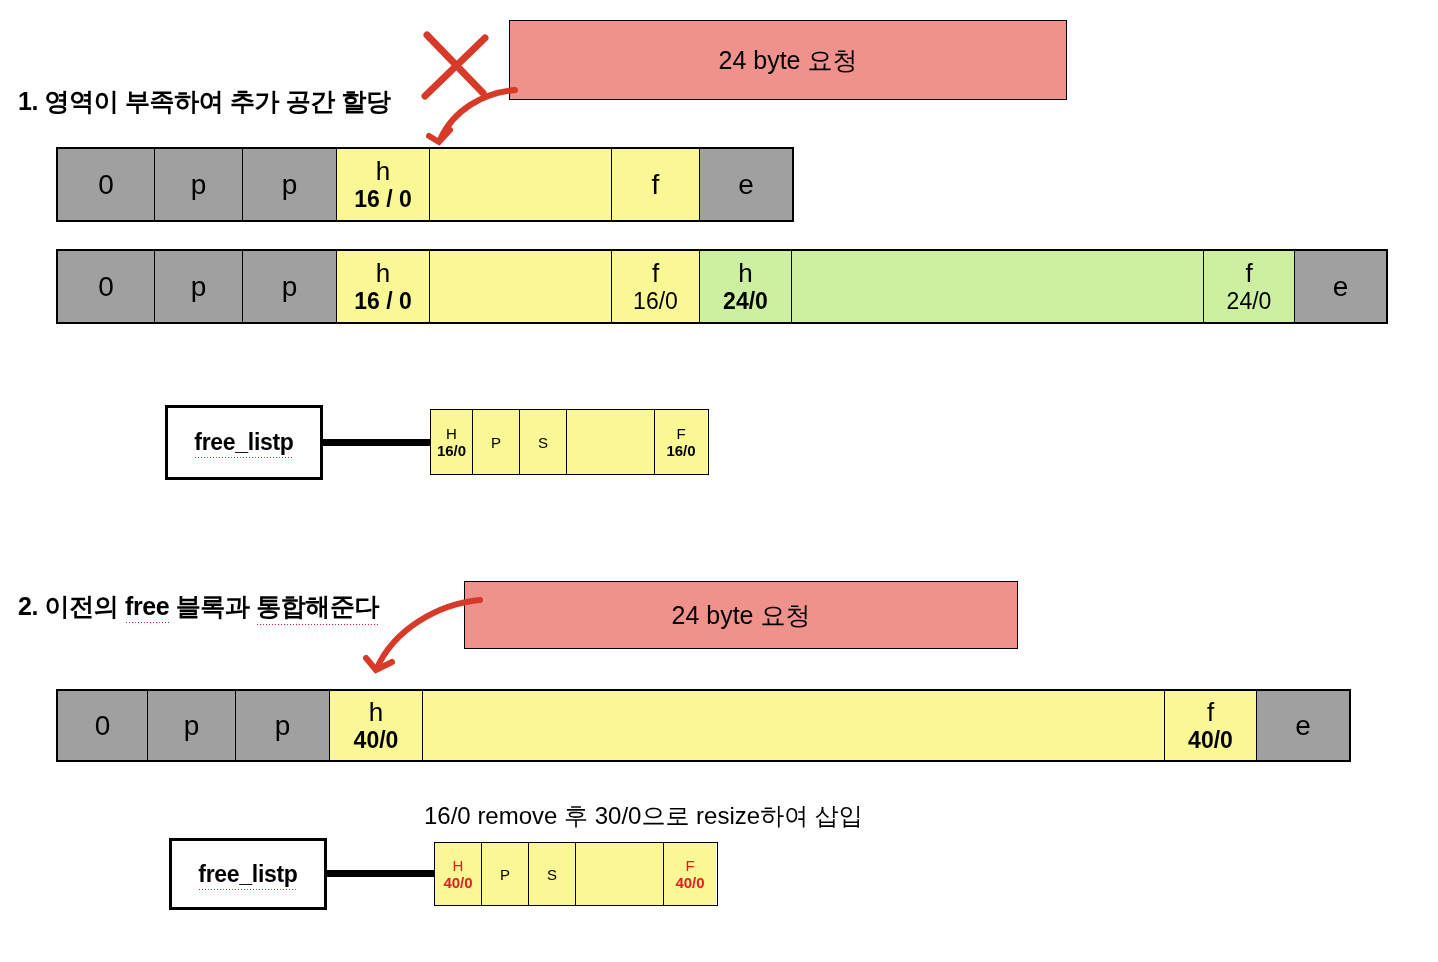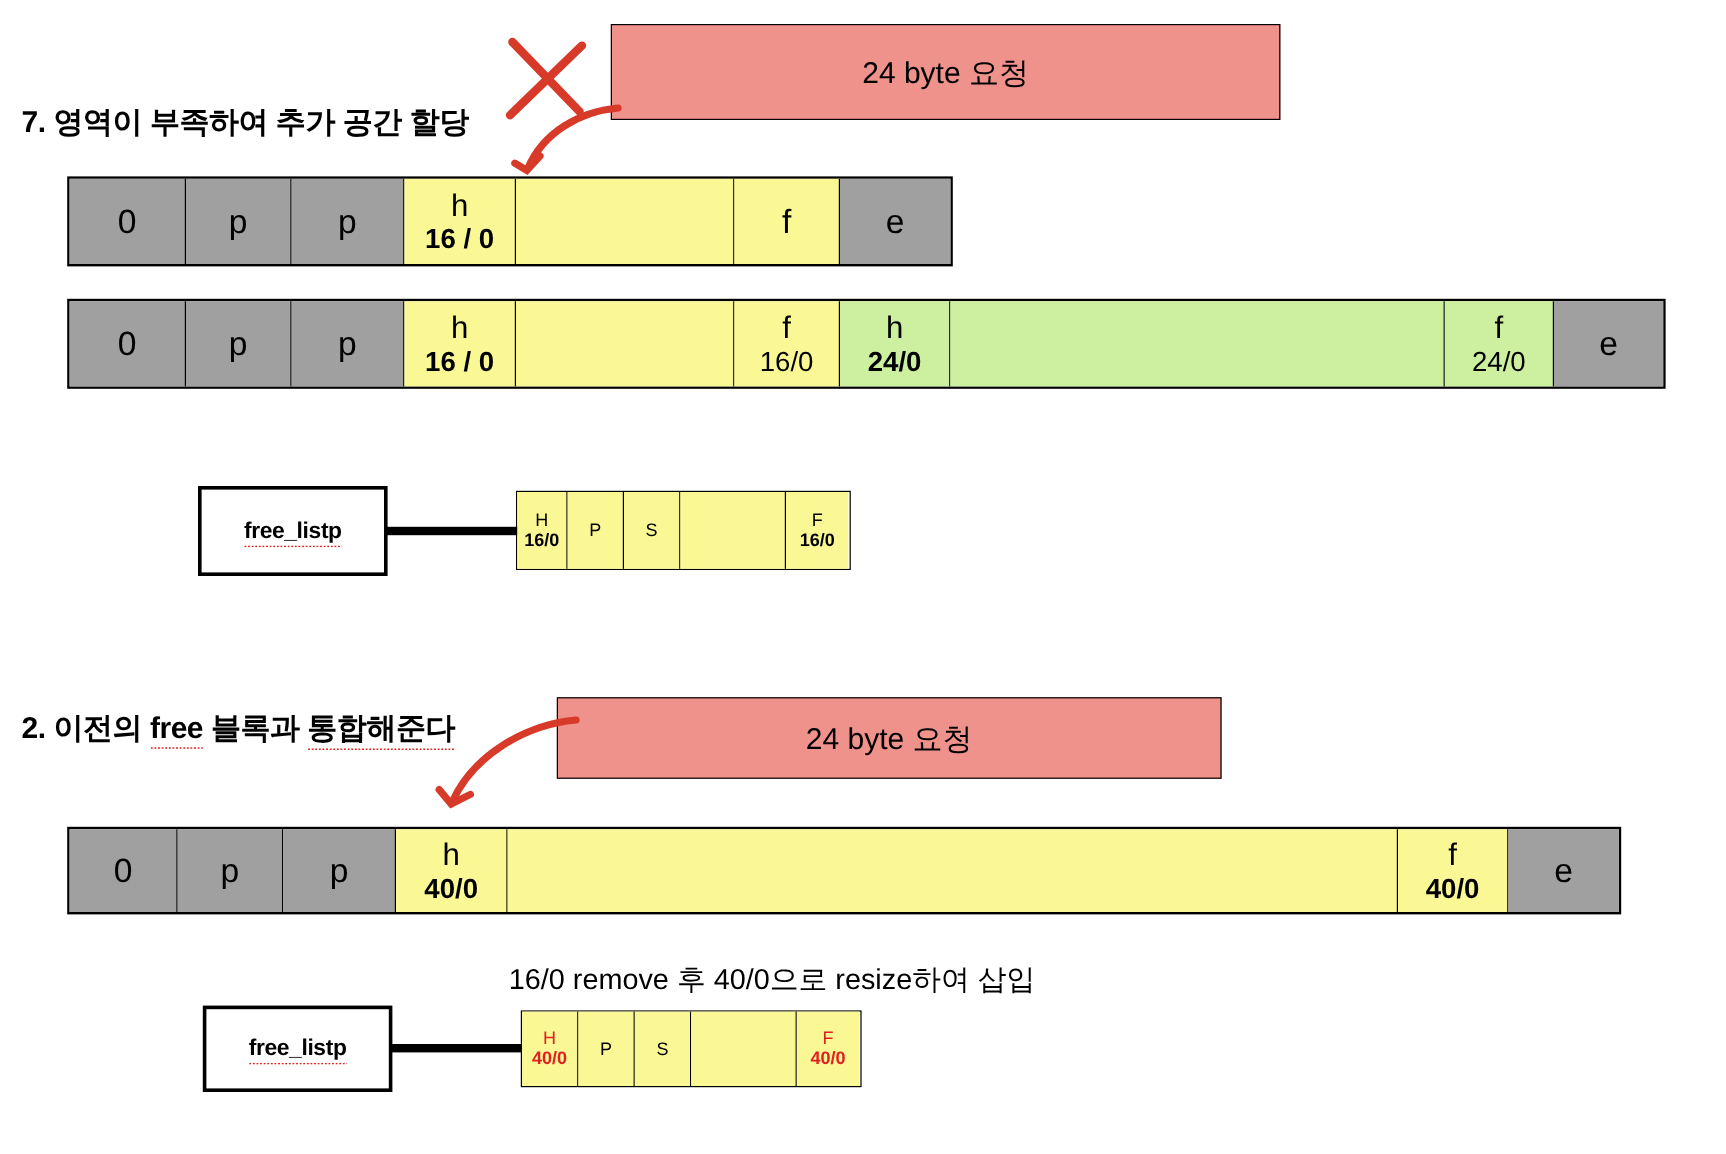--- a/index.html
+++ b/index.html
@@ -93,21 +93,21 @@
   .ptr-box {
     position: absolute;
     border: 3px solid #000;
     background: #fff;
     display: flex;
     align-items: center;
     justify-content: center;
     box-sizing: border-box;
   }
   .ptr-box .label {
-    font-size: 19px;
+    font-size: 23px;
     font-weight: 700;
     letter-spacing: -0.3px;
   }
 
   
   .arrow-line {
     position: absolute;
     background: #000;
     height: 7px;
   }
@@ -149,21 +149,21 @@
     font-weight: 400;
     white-space: nowrap;
   }
 
   
   .sketch { position: absolute; pointer-events: none; }
 </style>
 </head>
 <body>
 
-<div class="section-title" style="left:18px; top:85px;">7. 영역이 부족하여 추가 공간 할당</div>
+<div class="section-title" style="left:18px; top:85px;">1. 영역이 부족하여 추가 공간 할당</div>
 
 <div class="request-box" style="left:509px; top:20px; width:558px; height:80px;">24 byte 요청</div>
 
 <svg class="sketch" style="left:405px; top:18px;" width="150" height="135">
   <g stroke="#d83a2a" stroke-width="7" stroke-linecap="round" fill="none">
     <path d="M 22 17 L 78 75"></path>
     <path d="M 80 20 L 20 78"></path>
   </g>
   <g stroke="#d83a2a" stroke-width="6" stroke-linecap="round" fill="none">
     <path d="M 110 72 C 78 75, 48 92, 35 122"></path>
@@ -280,21 +280,21 @@
     <div class="cell yellow" style="width: 742px;"></div>
     <div class="cell yellow" style="width: 92px;">
       <div class="top">f</div>
       <div class="bot">40/0</div>
     </div>
     <div class="cell gray" style="width: 92px;">
       <div class="single">e</div>
     </div>
   </div>
 
-<div class="caption" style="left:424px; top:800px;">16/0 remove 후 40/0으로 resize하여 삽입</div>
+<div class="caption" style="left:424px; top:800px;">16/0 remove 후 30/0으로 resize하여 삽입</div>
 
 <div class="ptr-box" style="left:169px; top:838px; width:158px; height:72px;">
   <span class="label spell">free_listp</span>
 </div>
 <div class="arrow-line" style="left:326px; top:870px; width:128px;"></div>
 <div class="arrow-head" style="left:452px; top:860px;"></div>
 <div class="node" id="free-node-1" style="left: 434px; top: 842px; height: 64px; width: 284px;">
     <div class="ncell" style="width: 47px;">
       <div class="ntop red">H</div>
       <div class="nbot red">40/0</div>

